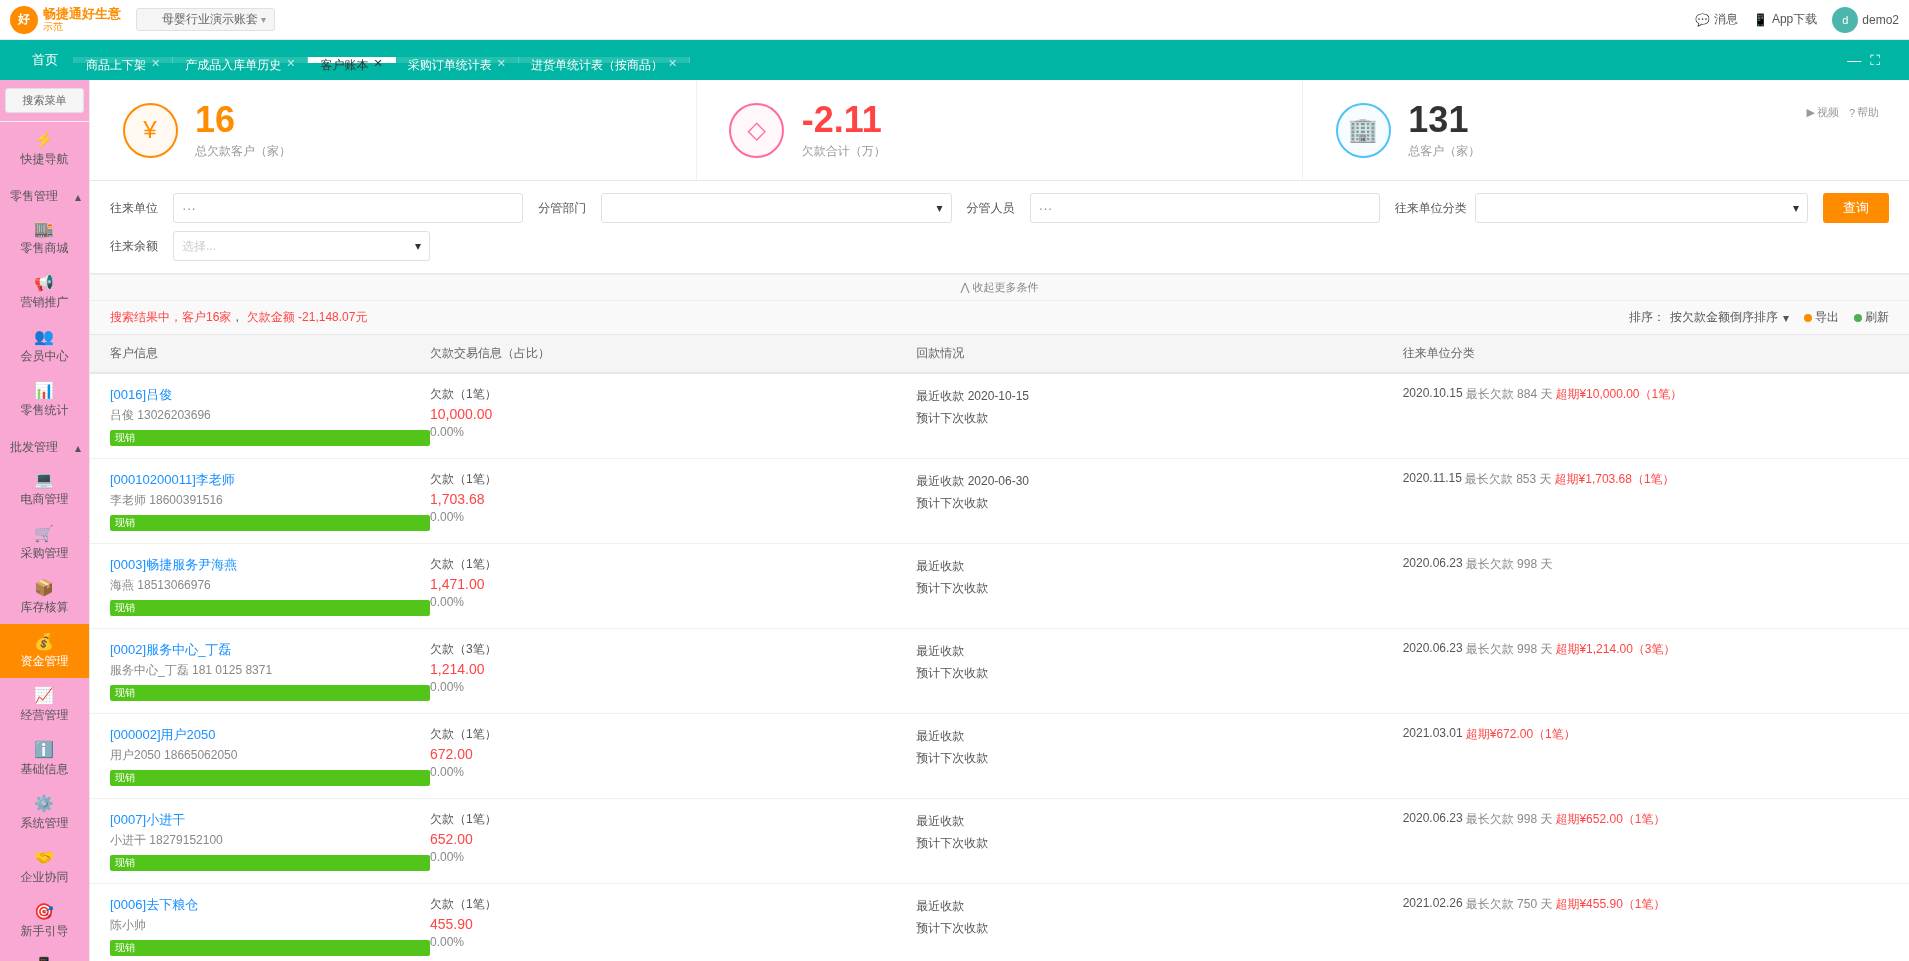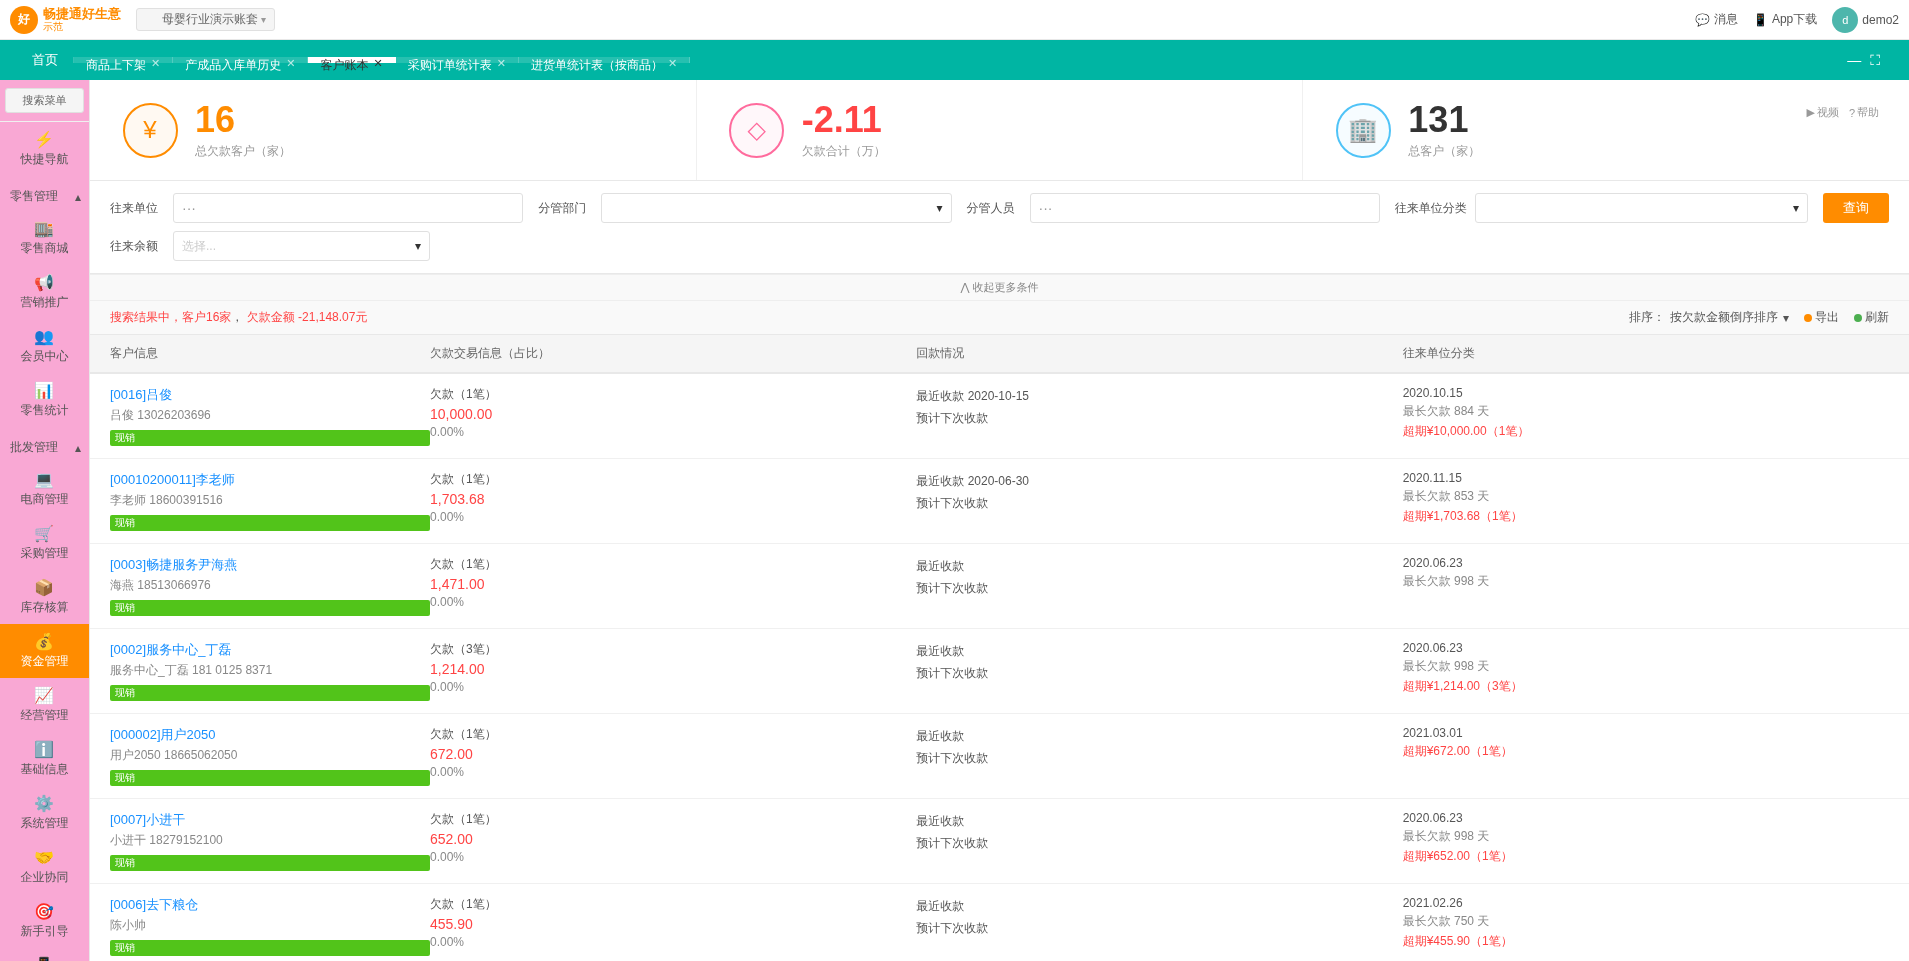--- a/index.html
+++ b/index.html
@@ -92,21 +92,21 @@
     .table-row-container { border-bottom: 1px solid #f0f0f0; padding: 12px 20px; display: grid; grid-template-columns: 320px 1fr 1fr 1fr; align-items: start; }
     .customer-info { display: flex; flex-direction: column; gap: 3px; }
     .customer-name { color: #1890ff; font-size: 13px; cursor: pointer; }
     .customer-phone { color: #888; font-size: 12px; }
     .customer-tag { display: inline-block; background: #52c41a; color: #fff; font-size: 10px; padding: 1px 5px; border-radius: 2px; margin-top: 3px; }
     .debt-info { }
     .debt-count { color: #555; font-size: 12px; }
     .debt-amount { color: #ff4444; font-size: 14px; font-weight: 500; margin: 3px 0; }
     .debt-ratio { color: #888; font-size: 12px; }
     .return-info { color: #555; font-size: 12px; line-height: 1.8; }
-    .overdue-info { display: flex; flex-direction: column; gap: 3px; }
+    .overdue-info { display: flex; flex-direction: row; gap: 3px; }
     .overdue-date { color: #555; font-size: 12px; }
     .overdue-days { color: #888; font-size: 12px; }
     .overdue-link { color: #ff4444; font-size: 12px; cursor: pointer; }
   </style>
 </head>
 <body>
 
 <div class="app-container">
 
   <div class="top-bar">

